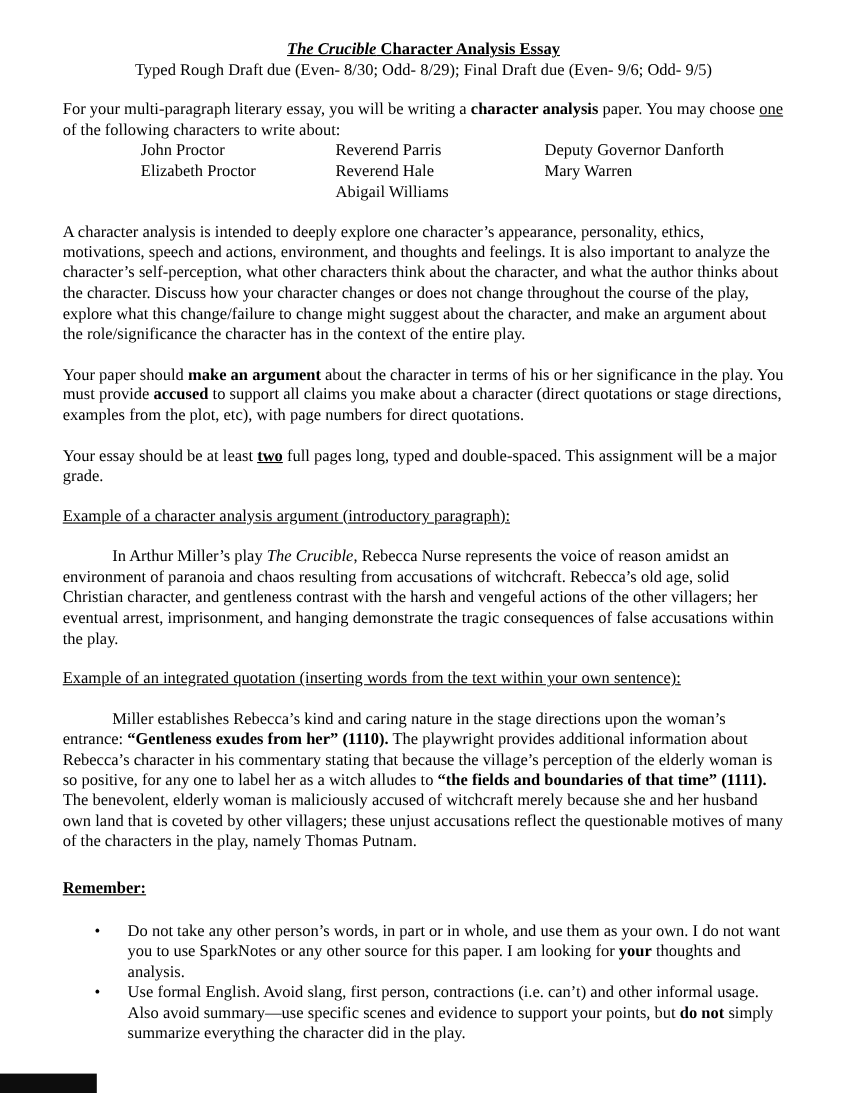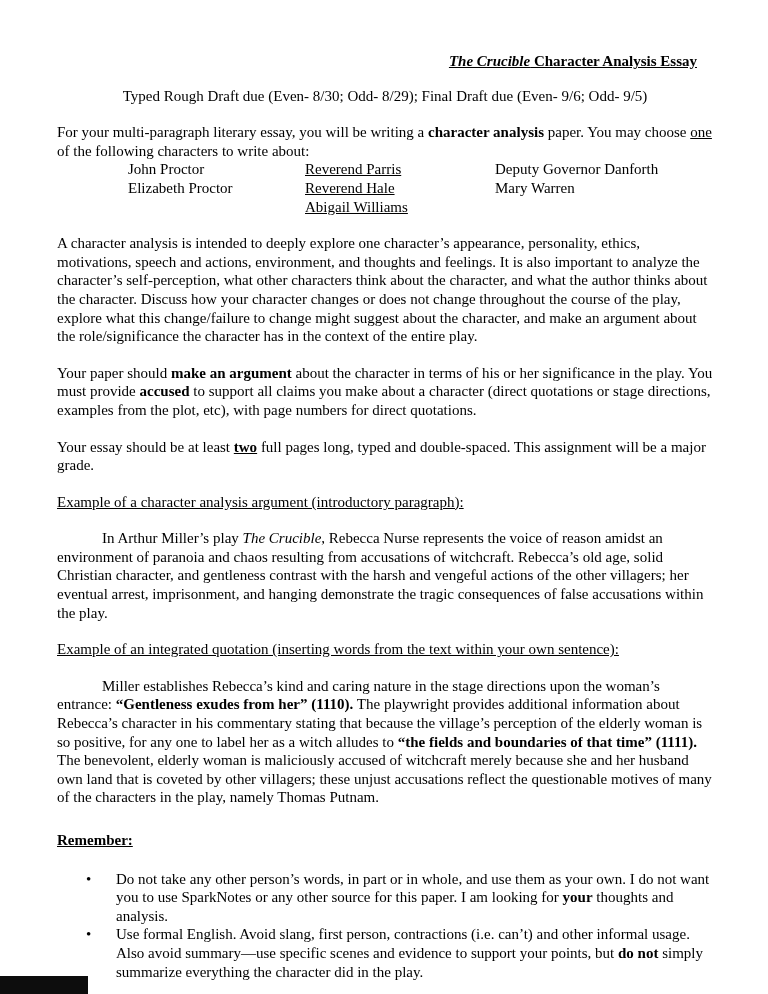--- a/index.html
+++ b/index.html
@@ -11,30 +11,30 @@
     color: #000000;
     font-family: "Liberation Serif", "DejaVu Serif", serif;
     font-size: 15px;
     line-height: 1.24;
     overflow: hidden;
   }
   .content { padding: 36px 55px 0 57px; }
   .b { font-weight: bold; }
   .i { font-style: italic; }
   .u { text-decoration: underline; }
-  .title { margin: 16px; text-align: right; font-size: 15px; font-weight: bold; }
-  .subtitle { margin: 12px; text-align: center; }
+  .title { margin: 0; text-align: center; font-size: 15px; font-weight: bold; }
+  .subtitle { margin: 0; text-align: center; }
   .para { margin: 18px 0 0 0; }
   .heading-u { text-decoration: underline; }
   .remember { font-weight: bold; text-decoration: underline; margin-top: 24px; }
   .indent { text-indent: 45px; }
   .char-columns { display: flex; margin: 0 0 0 71px; }
   .char-col { display: flex; flex-direction: column; }
   .char-col.c1 { width: 177px; }
-  .char-col.c2 { width: 190px; text-decoration: underline; }
+  .char-col.c2 { width: 190px; }
   .char-col.c3 { flex: 1; }
   .bullets { list-style: none; margin: 20px 0 0 29px; padding: 0; }
   .bullets li { position: relative; padding-left: 30px; }
   .bullets li::before { content: "\2022"; position: absolute; left: 0; top: 0; }
   .artifact { position: absolute; left: 0; bottom: 0; width: 88px; height: 18px; background: #0d0d0d; }
 </style>
 </head>
 <body>
 
 <div class="page">

